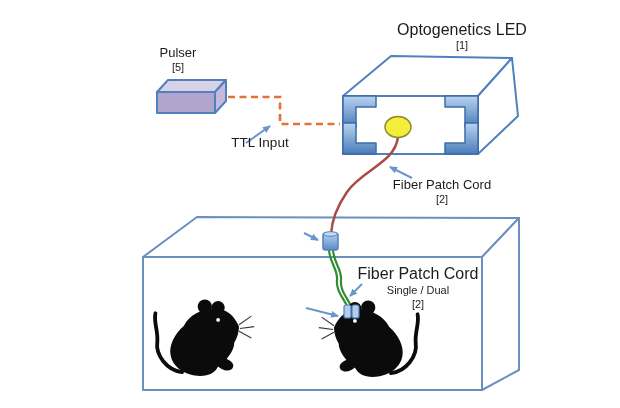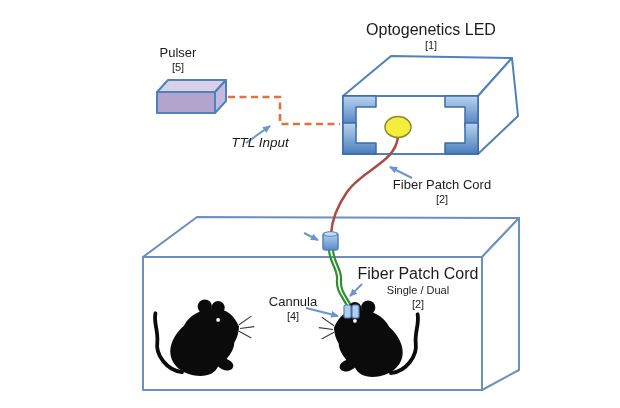--- a/index.html
+++ b/index.html
@@ -21,21 +21,21 @@
   .stage{
     position:relative;width:620px;height:408px;background:#fff;overflow:hidden;
     font-family:"Liberation Sans", sans-serif;color:var(--text);
   }
   .stage svg{position:absolute;left:0;top:0;}
   .lbl{position:absolute;transform:translateX(-50%);text-align:center;white-space:nowrap;}
   .l1{font-size:13px;line-height:17px;}
   .l1.big{font-size:16px;line-height:18px;}
   .lmid{font-size:11px;line-height:15px;}
   .l2{font-size:11px;line-height:13px;}
-  .italic{font-style:italic;font-size:13.5px;line-height:15px;text-align:right;}
+  .italic{font-size:13.5px;line-height:15px;text-align:right;}
 </style>
 </head>
 <body>
 
 <div class="stage">
 
   <svg width="620" height="408" viewBox="0 0 620 408">
     <defs>
       <linearGradient id="gb" x1="0" y1="0" x2="0" y2="1">
         <stop offset="0" stop-color="#B8D4F0"></stop>
@@ -113,39 +113,35 @@
       <path d="M306,308 L338,316" marker-end="url(#ah)"></path>
       <path d="M362,284 L350,296" marker-end="url(#ah)"></path>
     </g>
   </svg>
 
   <div class="lbl" style="left:178px;top:44px">
     <div class="l1">Pulser</div>
     <div class="l2">[5]</div>
   </div>
 
-  <div class="lbl" style="left:431px;top:21px">
+  <div class="lbl" style="left:462px;top:21px">
     <div class="l1 big">Optogenetics LED</div>
     <div class="l2">[1]</div>
   </div>
 
   <div class="lbl" style="left:260px;top:135px">
     <div class="italic">TTL Input</div>
   </div>
 
   <div class="lbl" style="left:442px;top:176px">
     <div class="l1">Fiber Patch Cord</div>
     <div class="l2">[2]</div>
   </div>
 
 
-  <div class="lbl" style="left:293px;top:293px">
-    <div class="l1">Cannula</div>
-    <div class="l2">[4]</div>
-  </div>
 
   <div class="lbl" style="left:418px;top:265px">
     <div class="l1 big">Fiber Patch Cord</div>
     <div class="lmid">Single / Dual</div>
     <div class="l2">[2]</div>
   </div>
 
 </div>
 
 </body></html>

